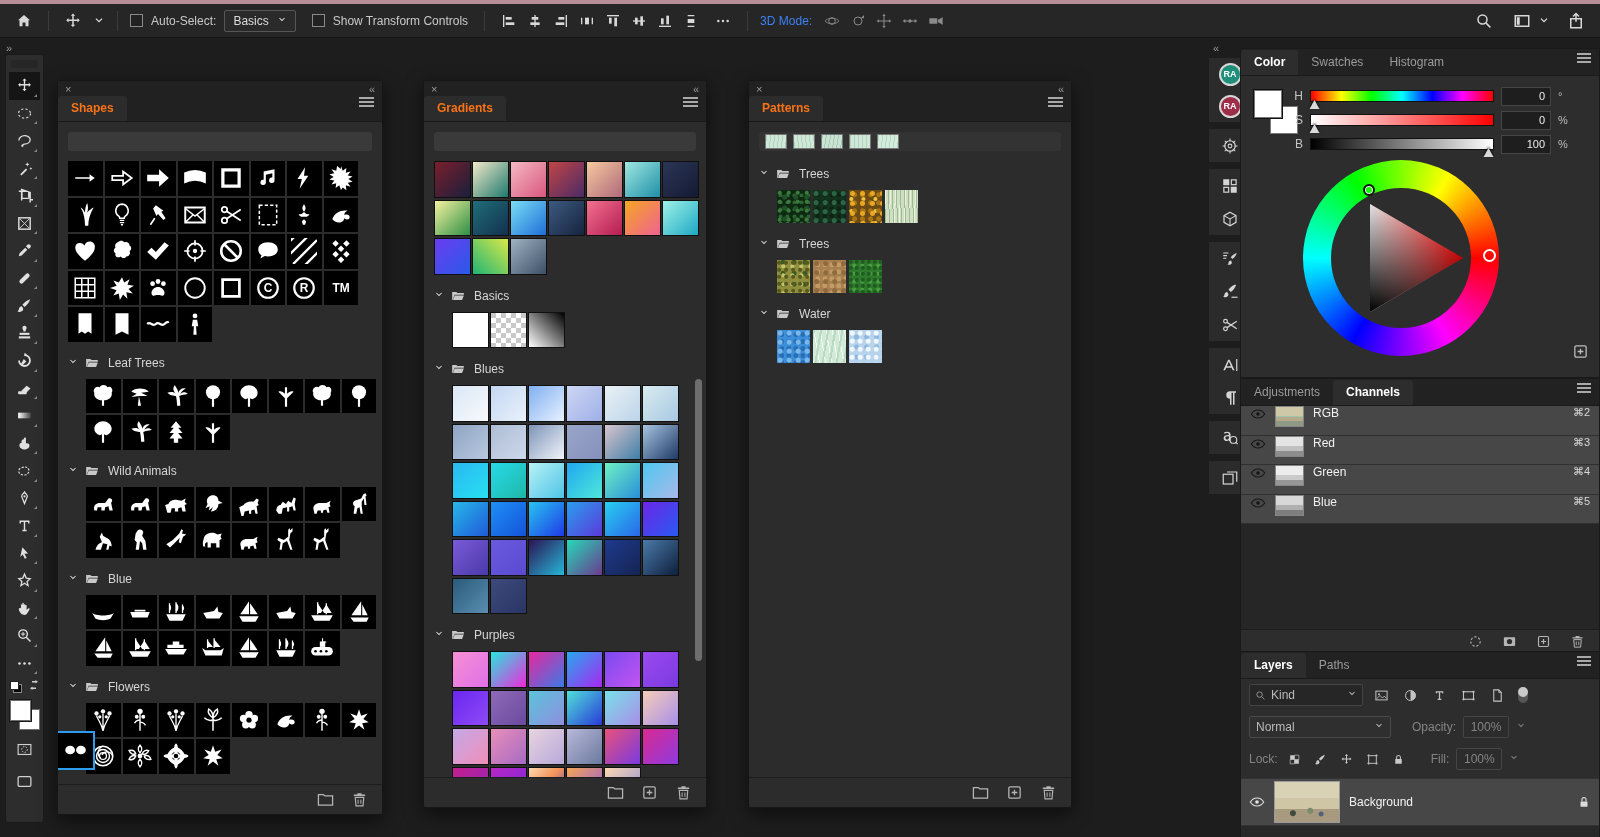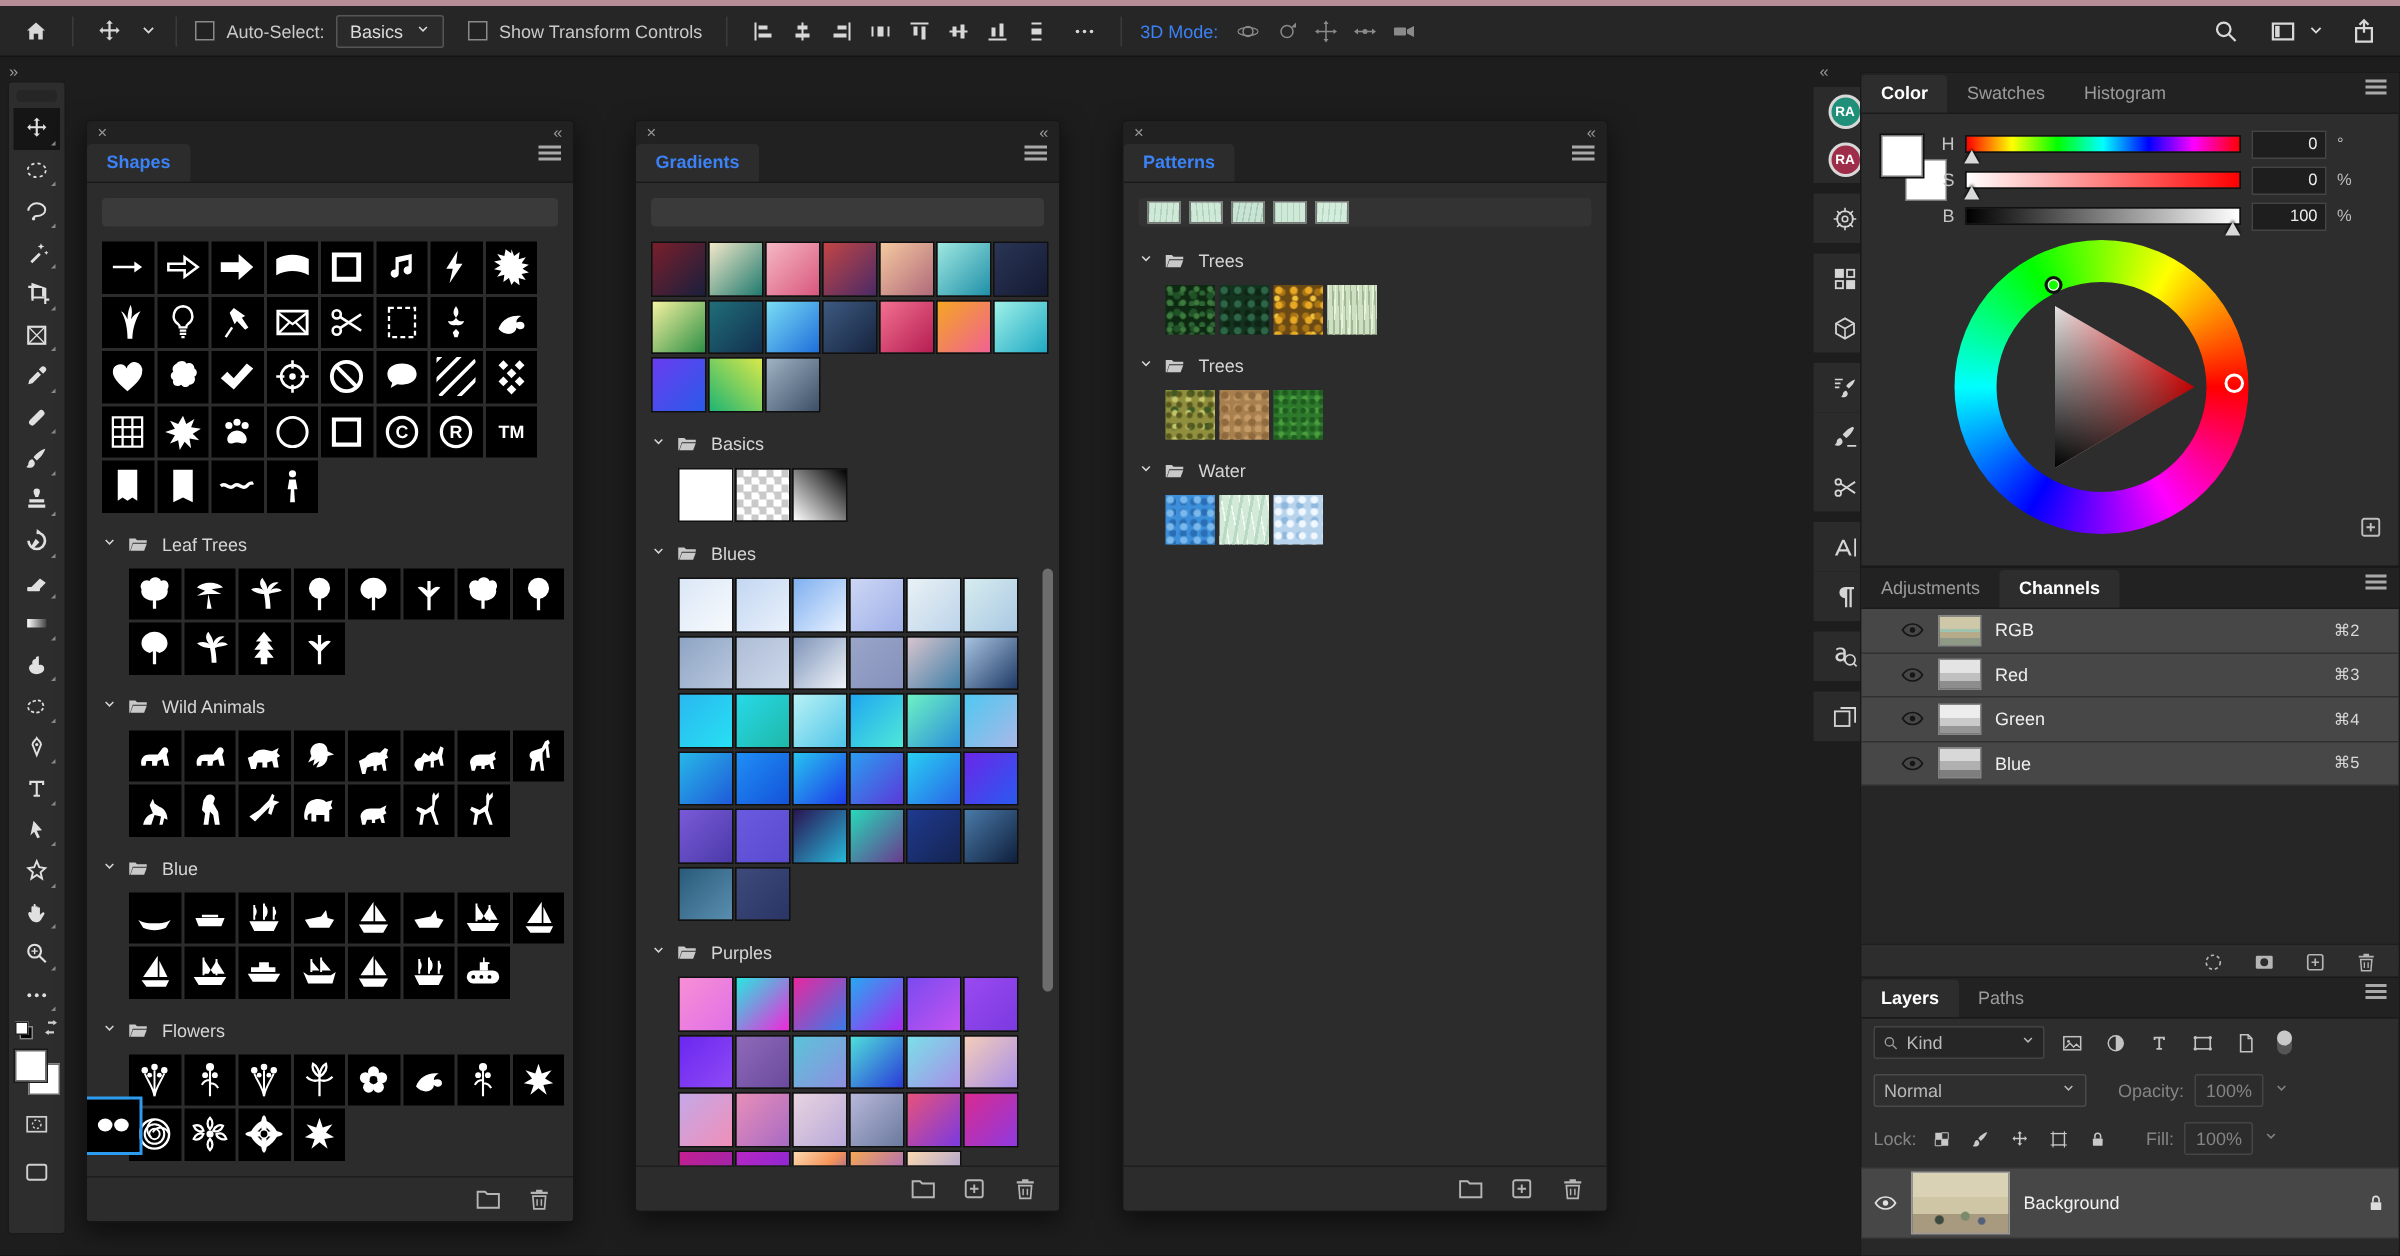--- a/index.html
+++ b/index.html
@@ -46,21 +46,21 @@
   .fgbg .fg{left:0;top:0;z-index:2;outline:1px solid #1a1a1a;}
   .tool-plain{width:31px;height:26px;display:flex;align-items:center;justify-content:center;color:#d0d0d0;}
   .tool-plain svg{width:17px;height:17px;}
   
   .panel{position:absolute;background:#2c2c2c;border:1px solid #161616;border-radius:3px;
          box-shadow:0 6px 18px rgba(0,0,0,.55);overflow:hidden;}
   .p-head{background:#212121;border-bottom:1px solid #191919;}
   .p-ctl{display:flex;justify-content:space-between;align-items:center;height:15px;padding:0 7px;
          color:#9b9b9b;font-size:11px;}
   .p-tabs{display:flex;align-items:flex-end;height:25px;position:relative;}
-  .p-tab{padding:5px 13px 6px;color:#3b82f6;background:#2c2c2c;border-radius:3px 3px 0 0;font-weight:bold;}
+  .p-tab{padding:5px 13px 6px;color:#f97316;background:#2c2c2c;border-radius:3px 3px 0 0;font-weight:bold;}
   .p-menu{position:absolute;right:8px;top:5px;width:15px;height:2px;background:#a9a9a9;
           box-shadow:0 4px 0 #a9a9a9,0 -4px 0 #a9a9a9;}
   .searchbar{margin:10px 10px 8px;height:19px;background:#3a3a3a;border-radius:3px;}
   .grid{display:grid;gap:2px;}
   .shape-tile{width:34.5px;height:34.5px;background:#000;display:flex;align-items:center;
               justify-content:center;color:#fff;}
   .shape-tile svg{width:26px;height:26px;}
   .shape-tile.selected{outline:2px solid #2d9bf0;outline-offset:0;}
   .swatch36{width:34.5px;height:34.5px;border:1px solid #101010;}
   .pattern-tile{width:33px;height:33px;}
@@ -117,21 +117,21 @@
   .tri{position:absolute;left:28px;top:28px;width:140px;height:140px;z-index:2;}
   .ring-sel{position:absolute;right:3px;top:89px;width:13px;height:13px;border:2px solid #fff;
             border-radius:50%;z-index:3;box-sizing:border-box;}
   .tri-sel{position:absolute;left:60px;top:24px;width:12px;height:12px;border:2px solid #111;
            border-radius:50%;z-index:3;box-sizing:border-box;box-shadow:0 0 0 1px #eee inset;}
   .cp-plus{position:absolute;right:10px;bottom:8px;color:#bdbdbd;width:17px;height:17px;}
   .cp-plus svg{width:17px;height:17px;}
   
   .chan-rows{background:#262626;}
   .chan{height:28.5px;background:#474747;border-bottom:1px solid #303030;display:flex;
-        align-items:center;gap:9px;padding:0 26px;color:#f0f0f0;}
+        gap:9px;padding:0 9px;color:#f0f0f0;}
   .chan .eye{width:16px;height:16px;color:#161616;}
   .chan .eye svg{width:16px;height:16px;}
   .chan .cthumb{width:27px;height:19px;border:1px solid #858585;flex:none;}
   .chan .shortcut{margin-left:auto;color:#d8d8d8;font-size:11px;}
   .chan-empty{height:105px;background:#262626;}
   .chan-foot{height:23px;background:#2d2d2d;border-top:1px solid #1d1d1d;display:flex;
              justify-content:flex-end;align-items:center;gap:19px;padding:0 14px;}
   .chan-foot .ic{color:#b5b5b5;width:15px;height:15px;}
   .chan-foot .ic svg{width:15px;height:15px;}
   

